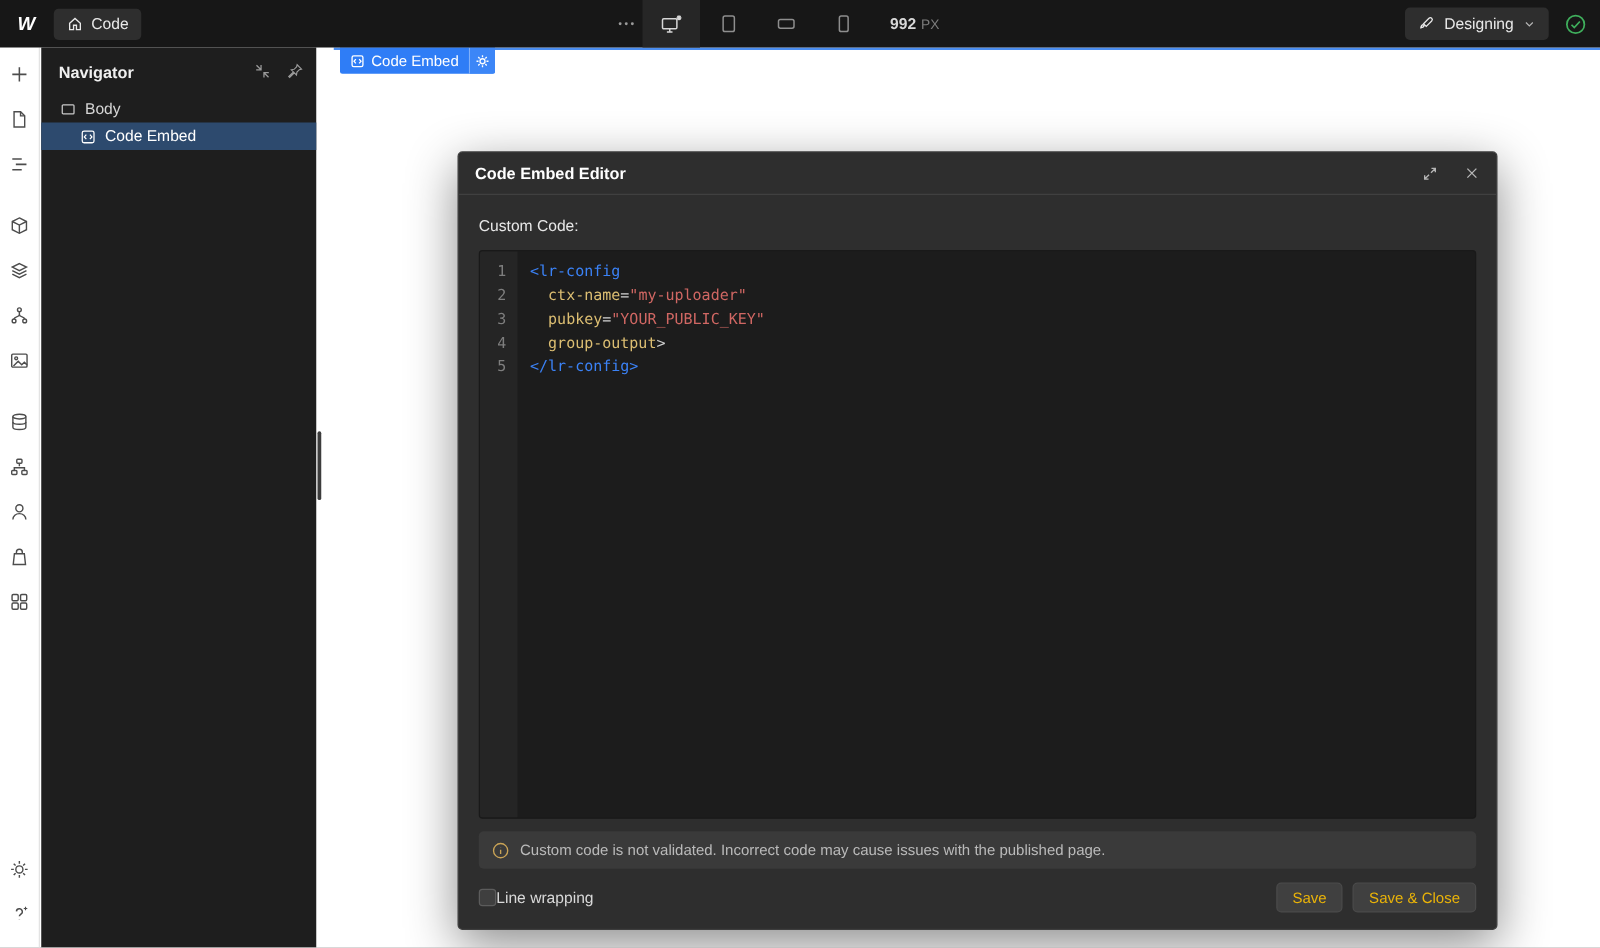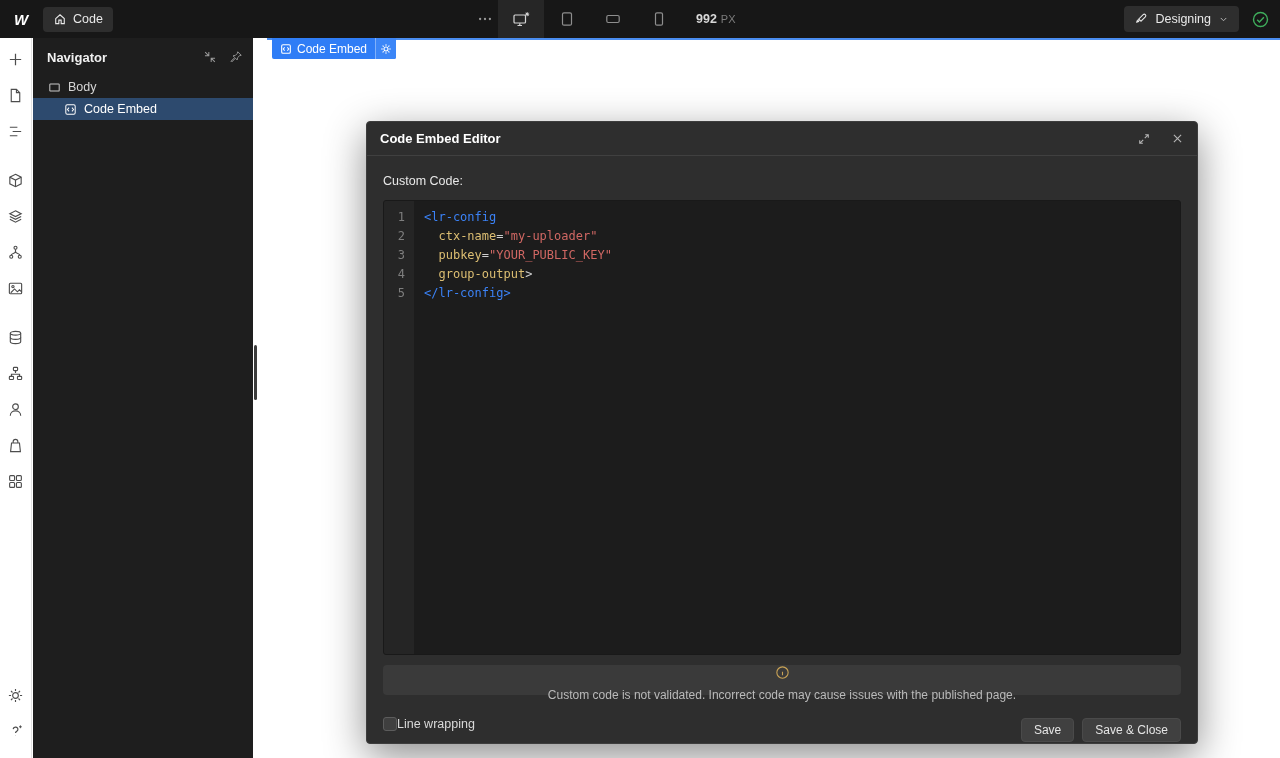--- a/index.html
+++ b/index.html
@@ -8,21 +8,21 @@
   .app { position:relative; width:1280px; height:758px; }
 
   
   .topbar { position:absolute; left:0; top:0; width:1280px; height:38px;
     background:#171717; display:flex; align-items:center; z-index:30; }
   .tb-left { display:flex; align-items:center; gap:10px; padding-left:9px; }
   .logo { width:24px; height:24px; display:flex; align-items:center; justify-content:center;
     color:#fff; font-weight:900; font-size:15px; font-style:italic; }
   .home-btn { height:25px; background:#2e2e2e; border-radius:4px; display:flex;
     align-items:center; gap:6px; padding:0 10px; color:#e9e9e9; font-size:12.5px; cursor:default; }
-  .tb-center { position:absolute; left:472px; top:0; height:38px; display:flex; align-items:center; }
+  .tb-center { position:absolute; left:488px; top:0; height:38px; display:flex; align-items:center; }
   .ellipsis { width:26px; display:flex; justify-content:center; }
   .bp-tab { width:46px; height:38px; display:flex; align-items:center; justify-content:center; }
   .bp-tab.active { background:#262626; }
   .canvas-size { display:flex; align-items:baseline; margin-left:14px; }
   .cw-val { color:#d8d8d8; font-size:12.5px; font-weight:600; }
   .cw-unit { color:#7c7c7c; font-size:11px; margin-left:4px; }
   .tb-right { margin-left:auto; display:flex; align-items:center; gap:12px; padding-right:10px; }
   .designing-btn { height:26px; background:#2e2e2e; border-radius:4px; display:flex;
     align-items:center; gap:7px; padding:0 10px; color:#e9e9e9; font-size:12.5px; }
 
@@ -74,27 +74,27 @@
     display:flex; overflow:hidden; font-family:"DejaVu Sans Mono", monospace; font-size:12px; }
   .gutter { width:30px; background:#252525; color:#7e7e7e; text-align:right;
     padding:7px 9px 0 0; line-height:19px; flex-shrink:0; }
   .code-area { padding:7px 0 0 10px; line-height:19px; flex:1; }
   .cl { white-space:pre; }
   .tok-plain { color:#cfcfcf; }
   .tok-tag { color:#3b82f6; }
   .tok-attr { color:#dcbe72; }
   .tok-str { color:#d06763; }
   .info-bar { margin-top:10px; height:30px; background:#3a3a3a; border-radius:4px;
-    display:flex; align-items:center; gap:8px; padding:0 10px; color:#bababa; font-size:12px;flex-direction:column; }
+    display:flex; align-items:center; gap:8px; padding:0 10px; color:#bababa; font-size:12px; }
   .modal-footer { margin-top:11px; display:flex; align-items:center; }
   .checkbox { width:14px; height:14px; background:#3f3f3f; border:1px solid #5c5c5c;
     border-radius:3px; }
   .cb-label { margin-left:0; color:#d9d9d9; font-size:12.5px; }
   .btn { height:24px; background:#404040; border:1px solid #4a4a4a; border-radius:4px;
-    color:#e5e5e5; font-size:12px; display:flex; align-items:center; padding:0 12px;margin-top:12px; }
+    color:#eab308; font-size:12px; display:flex; align-items:center; padding:0 12px; }
   .btn + .btn { margin-left:8px; }
   .footer-spacer { flex:1; }
   svg { display:block; }
 </style>
 </head>
 <body>
 
 <div class="app">
 
   <header class="topbar">

